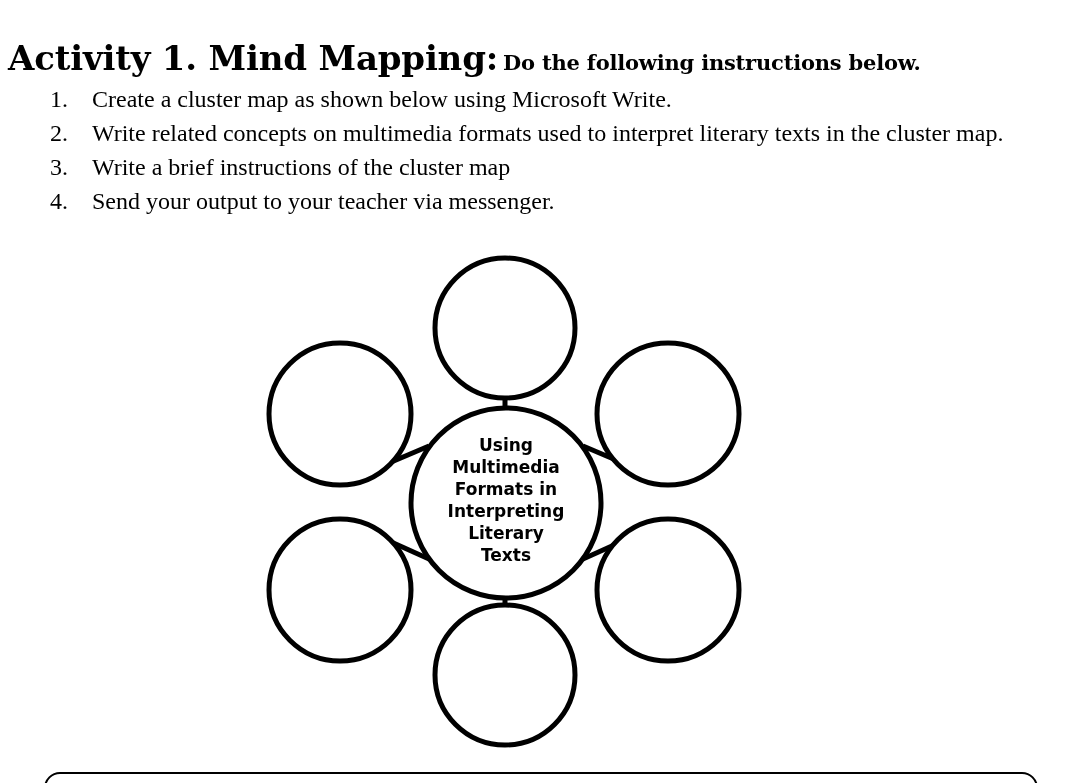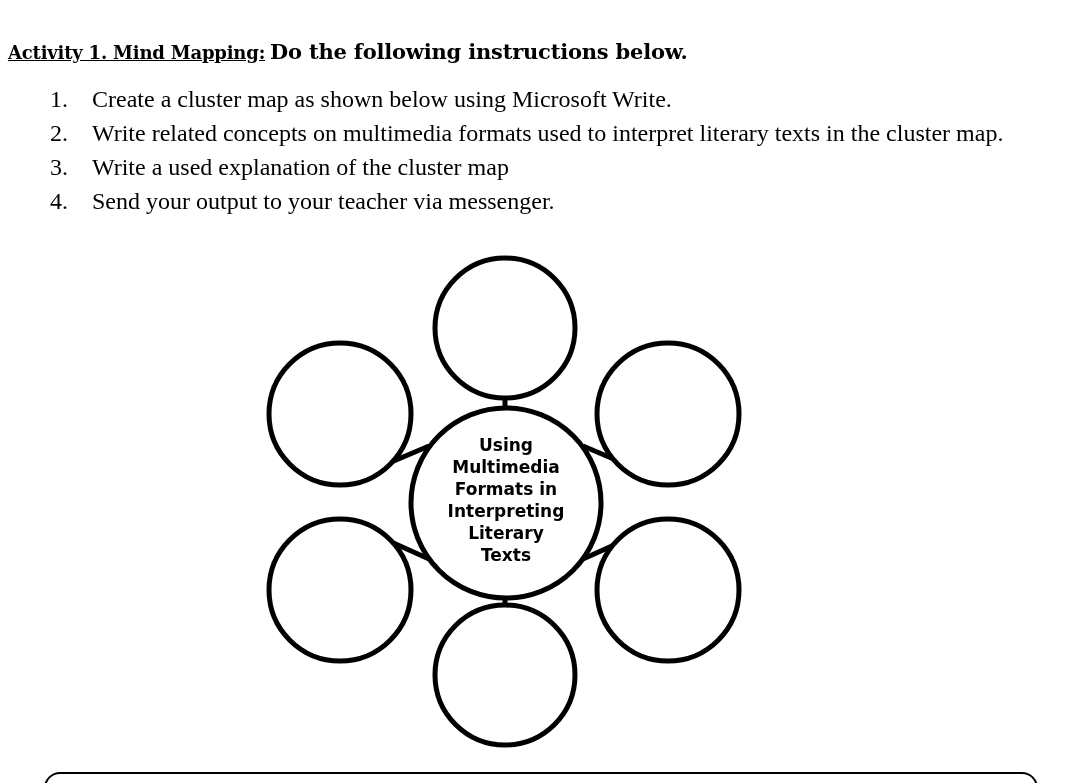--- a/index.html
+++ b/index.html
@@ -22,23 +22,22 @@
   .activity-heading {
     position: absolute;
     left: 8px;
     top: 41px;
     white-space: nowrap;
     line-height: 1.05;
   }
   .activity-heading .head-main {
     font-family: "DejaVu Serif", "Liberation Serif", serif;
     font-weight: bold;
-    font-size: 18px;
+    font-size: 34px;
     letter-spacing: -0.2px;
-    text-decoration: underline;
   }
   .activity-heading .head-sub {
     font-family: "DejaVu Serif", "Liberation Serif", serif;
     font-weight: bold;
     font-size: 21px;
     letter-spacing: -0.2px;
     margin-left: 5px;
   }
 
   
@@ -116,21 +115,21 @@
   <div class="instruction-item">
     <span class="num">1.</span>
     <span class="txt">Create a cluster map as shown below using Microsoft Write.</span>
   </div>
   <div class="instruction-item">
     <span class="num">2.</span>
     <span class="txt">Write related concepts on multimedia formats used to interpret literary texts in the cluster map.</span>
   </div>
   <div class="instruction-item">
     <span class="num">3.</span>
-    <span class="txt">Write a used explanation of the cluster map</span>
+    <span class="txt">Write a brief instructions of the cluster map</span>
   </div>
   <div class="instruction-item">
     <span class="num">4.</span>
     <span class="txt">Send your output to your teacher via messenger.</span>
   </div>
 </div>
 
 <div class="cluster-map">
   <svg width="1080" height="505" viewBox="0 0 1080 505" xmlns="http://www.w3.org/2000/svg">
 

